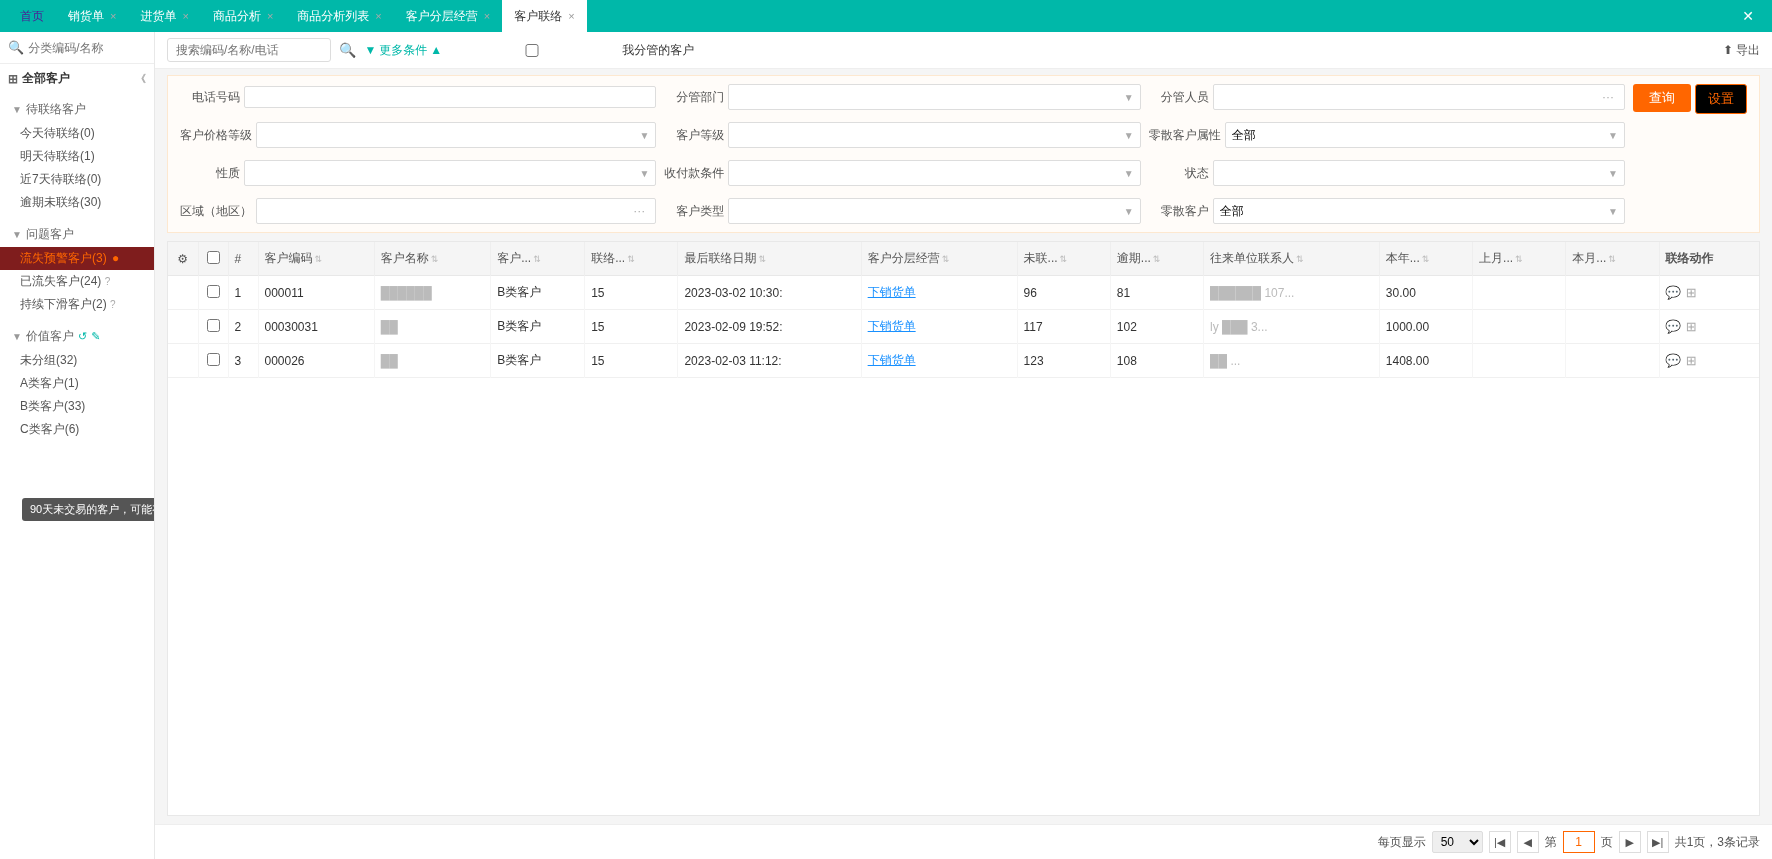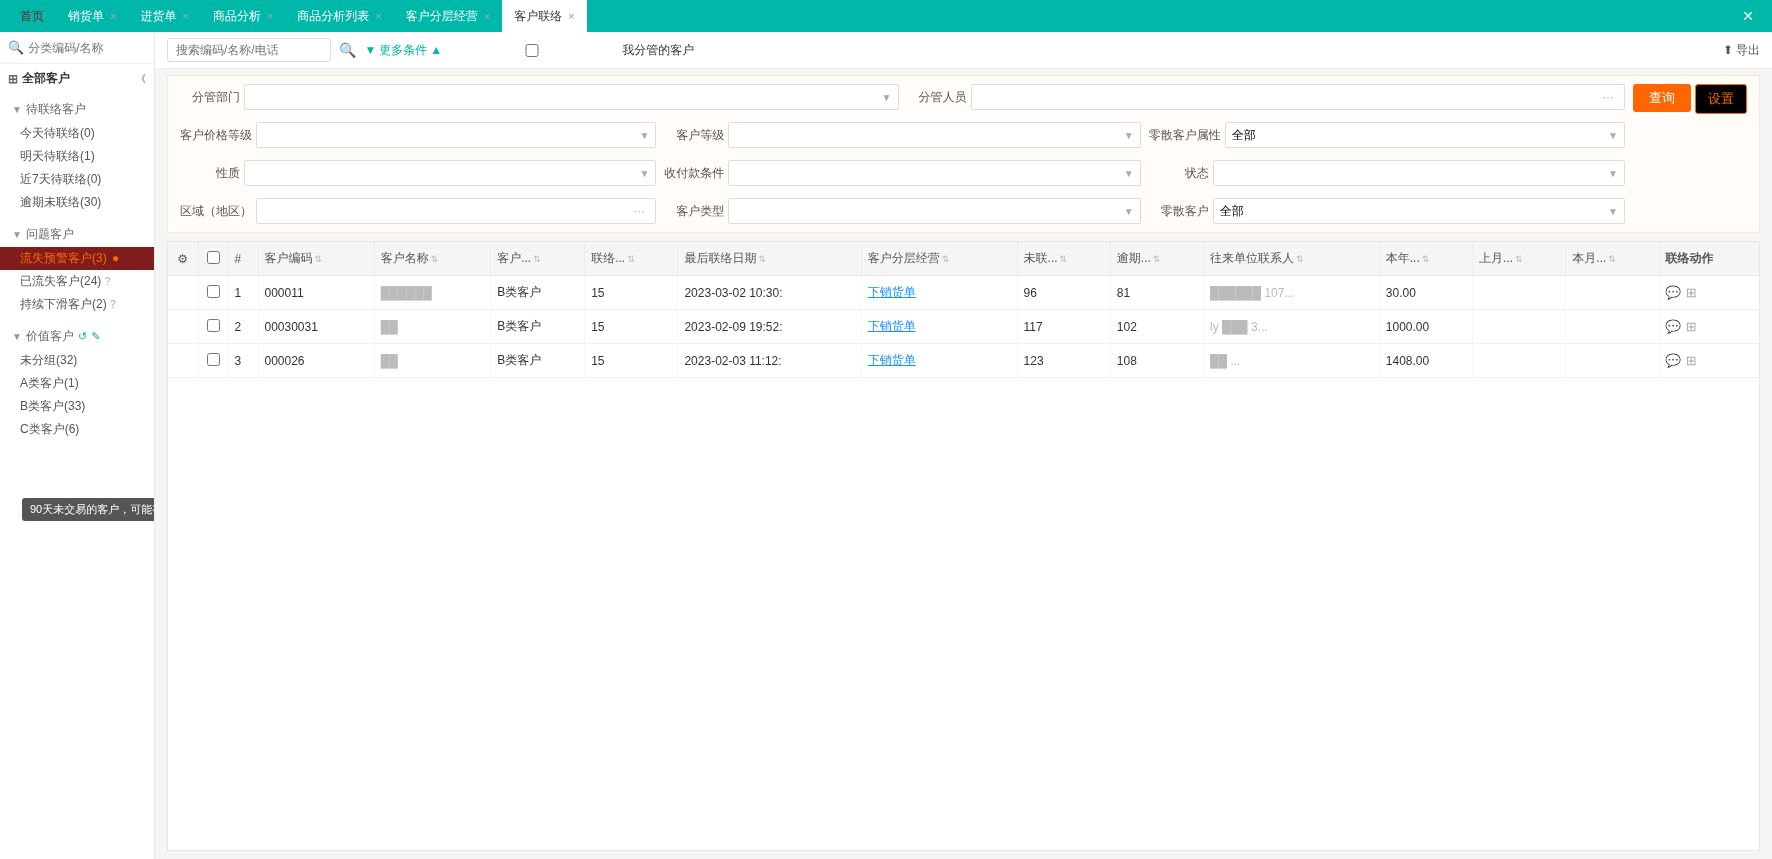--- a/index.html
+++ b/index.html
@@ -39,21 +39,21 @@
       color: white;
       font-size: 14px;
       cursor: pointer;
       padding: 0 10px;
     }
     .home-tab {
       padding: 0 12px;
       height: 32px;
       display: flex;
       align-items: center;
-      color: #7f1d1d;
+      color: #4c1d95;
       font-size: 13px;
       cursor: pointer;
     }
 
     
     .main-layout {
       display: flex;
       height: calc(859px - 32px);
     }
 
@@ -446,20 +446,24 @@
         <span>导出</span>
       </div>
     </div>
 
     <div style="margin: 6px 12px 0; background: white; border: 1px solid #fde8d0; background: #fffcf9;">
       <div style="padding: 8px 12px; display: flex; gap: 0; align-items: flex-start;">
 
         <div style="flex:1; display:flex; flex-direction:column; gap:6px;">
 
           <div class="filter-row">
+            <div class="filter-field">
+              <span class="filter-label">电话号码</span>
+              <input class="filter-input" type="text" style="">
+            </div>
             <div class="filter-field">
               <span class="filter-label">分管部门</span>
               <div class="filter-select">
                 <span></span>
                 <span class="filter-select-arrow">▼</span>
               </div>
             </div>
             <div class="filter-field">
               <span class="filter-label">分管人员</span>
               <div class="filter-select">
@@ -702,15 +706,30 @@
       <div class="action-icons">
         <span class="action-icon">💬</span>
         <span class="action-icon">⊞</span>
       </div>
     </td>
   </tr>
           </tbody>
       </table>
     </div>
 
+    <div class="pagination">
+      <span>每页显示</span>
+      <select>
+        <option>50</option>
+        <option>100</option>
+      </select>
+      <div class="page-btn">|◀</div>
+      <div class="page-btn">◀</div>
+      <span>第</span>
+      <div class="page-current">1</div>
+      <span>页</span>
+      <div class="page-btn">▶</div>
+      <div class="page-btn">▶|</div>
+      <span>共1页，3条记录</span>
+    </div>
 
   </div>
 </div>
 
 </body></html>

